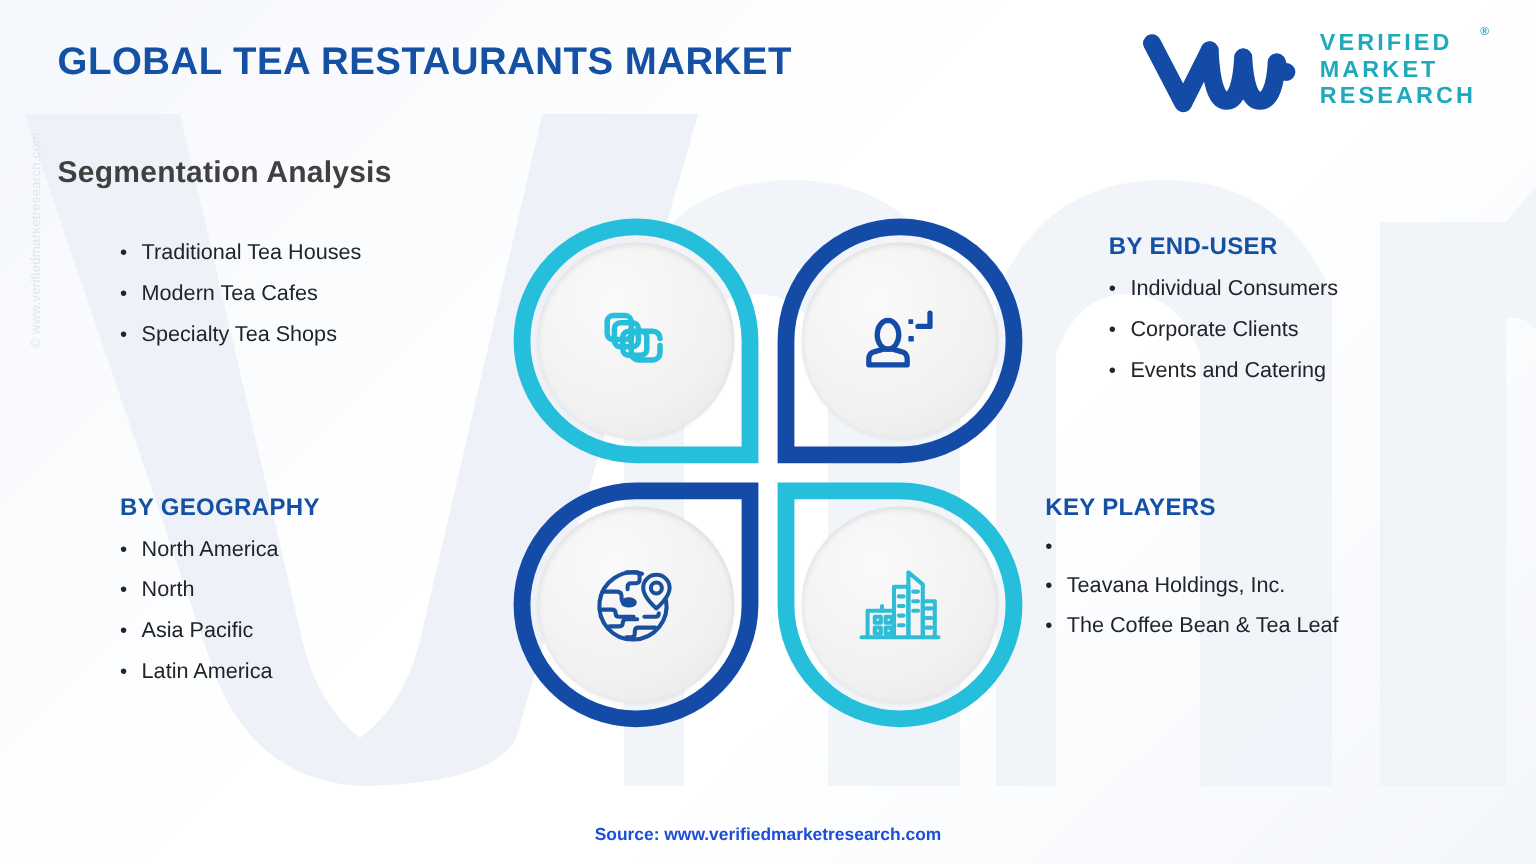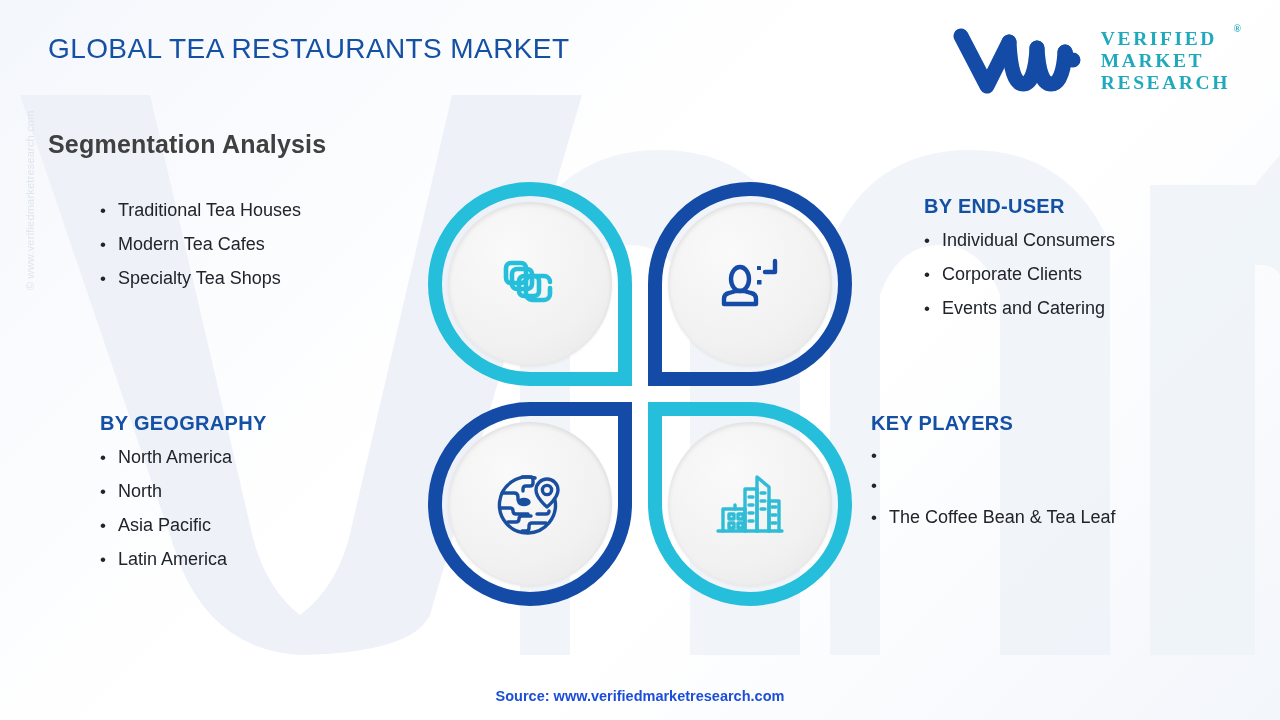--- a/index.html
+++ b/index.html
@@ -28,45 +28,43 @@
     top: 95px;
     width: 1280px;
     height: 570px;
   }
 
   
   #page-title {
     position: absolute;
     left: 48px;
     top: 33px;
-    font-size: 28px;
-    font-weight: normal;
+    font-size: 32px;
+    font-weight: bold;
     letter-spacing: 0.4px;
     color: #1450a3;
     white-space: nowrap;
   }
   #subtitle {
     position: absolute;
     left: 48px;
     top: 130px;
     font-size: 25px;
     font-weight: bold;
     color: #404040;
     letter-spacing: 0.2px;
   }
 
   
   #logo {
     position: absolute;
     right: 50px;
     top: 26px;
     display: flex;
-    align-items: center;
     gap: 20px;
-    font-family: Liberation Serif, serif;
   }
   #logo-mark { display: block; }
   #logo-words {
     position: relative;
     color: #1fa9bd;
     font-size: 19.5px;
     font-weight: bold;
     line-height: 1.12;
     letter-spacing: 2.6px;
     text-align: left;
@@ -361,20 +359,21 @@
 </div>
 
 <div class="seg" id="seg-players">
   <div class="seg-title">KEY PLAYERS</div>
   <ul class="seg-list">
     <li>
         <span class="bullet">•</span>
       </li>
     <li>
         <span class="bullet">•</span>
+        <span>Teavana Holdings, Inc.</span>
       </li>
     <li>
         <span class="bullet">•</span>
         <span>The Coffee Bean &amp; Tea Leaf</span>
       </li>
   </ul>
 </div>
 
 <div id="source">Source: www.verifiedmarketresearch.com</div>
 

